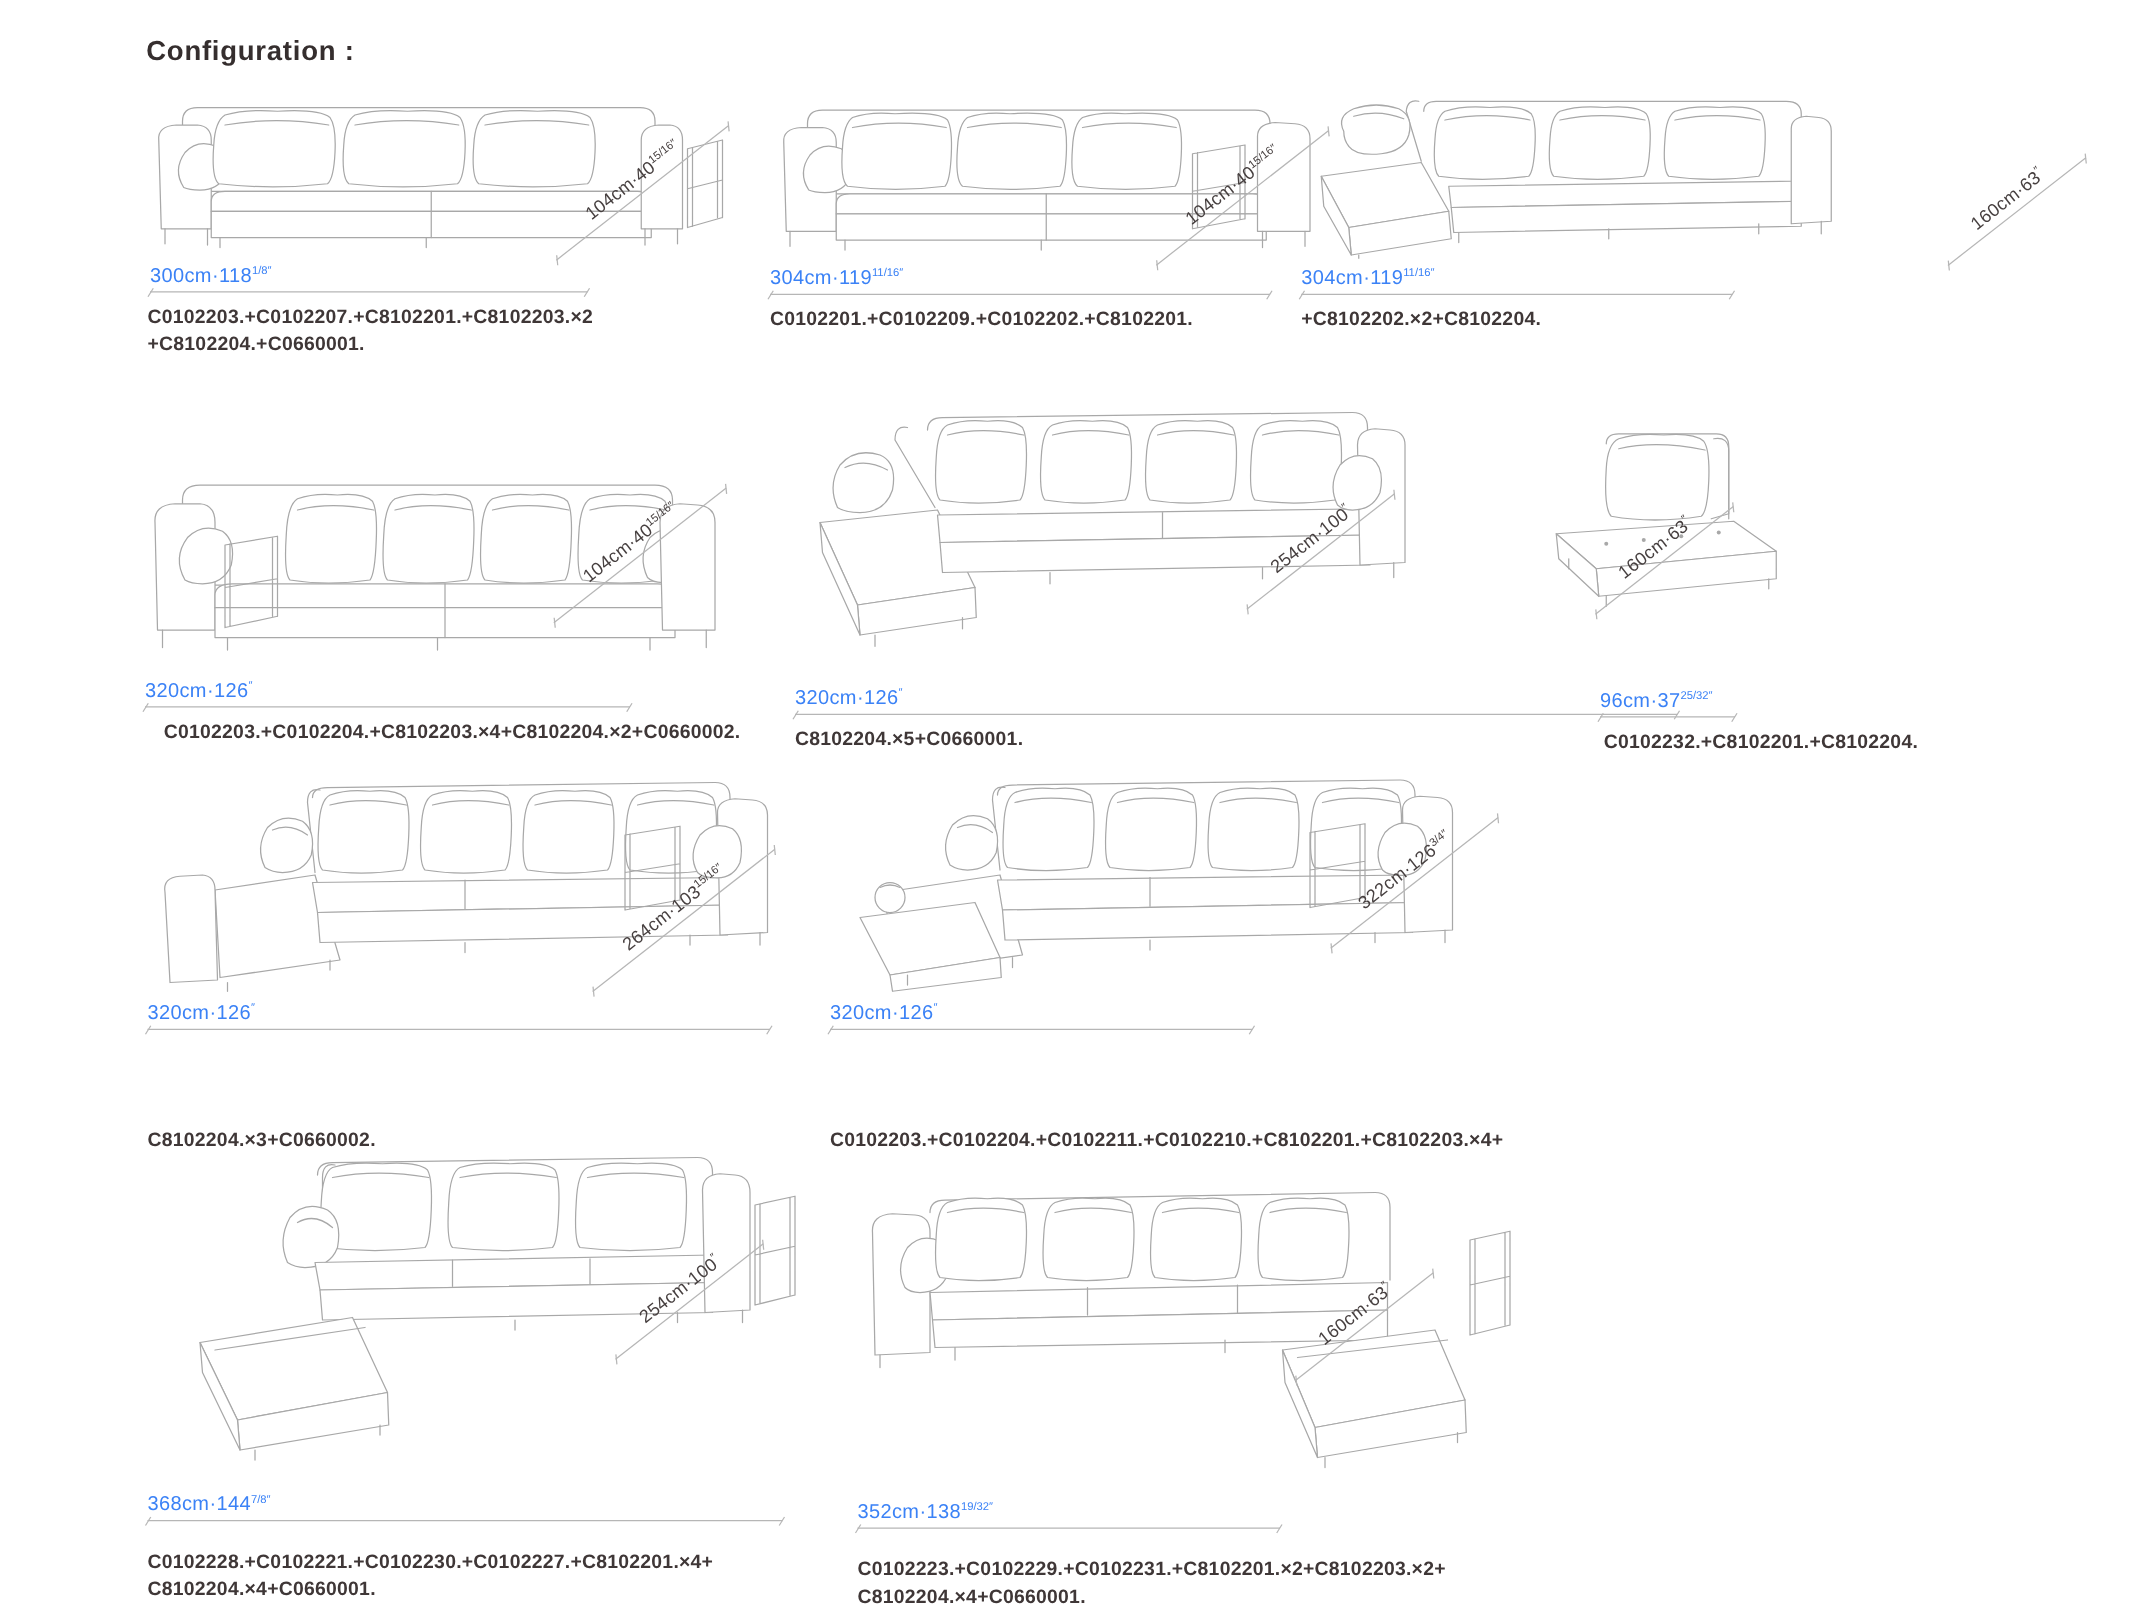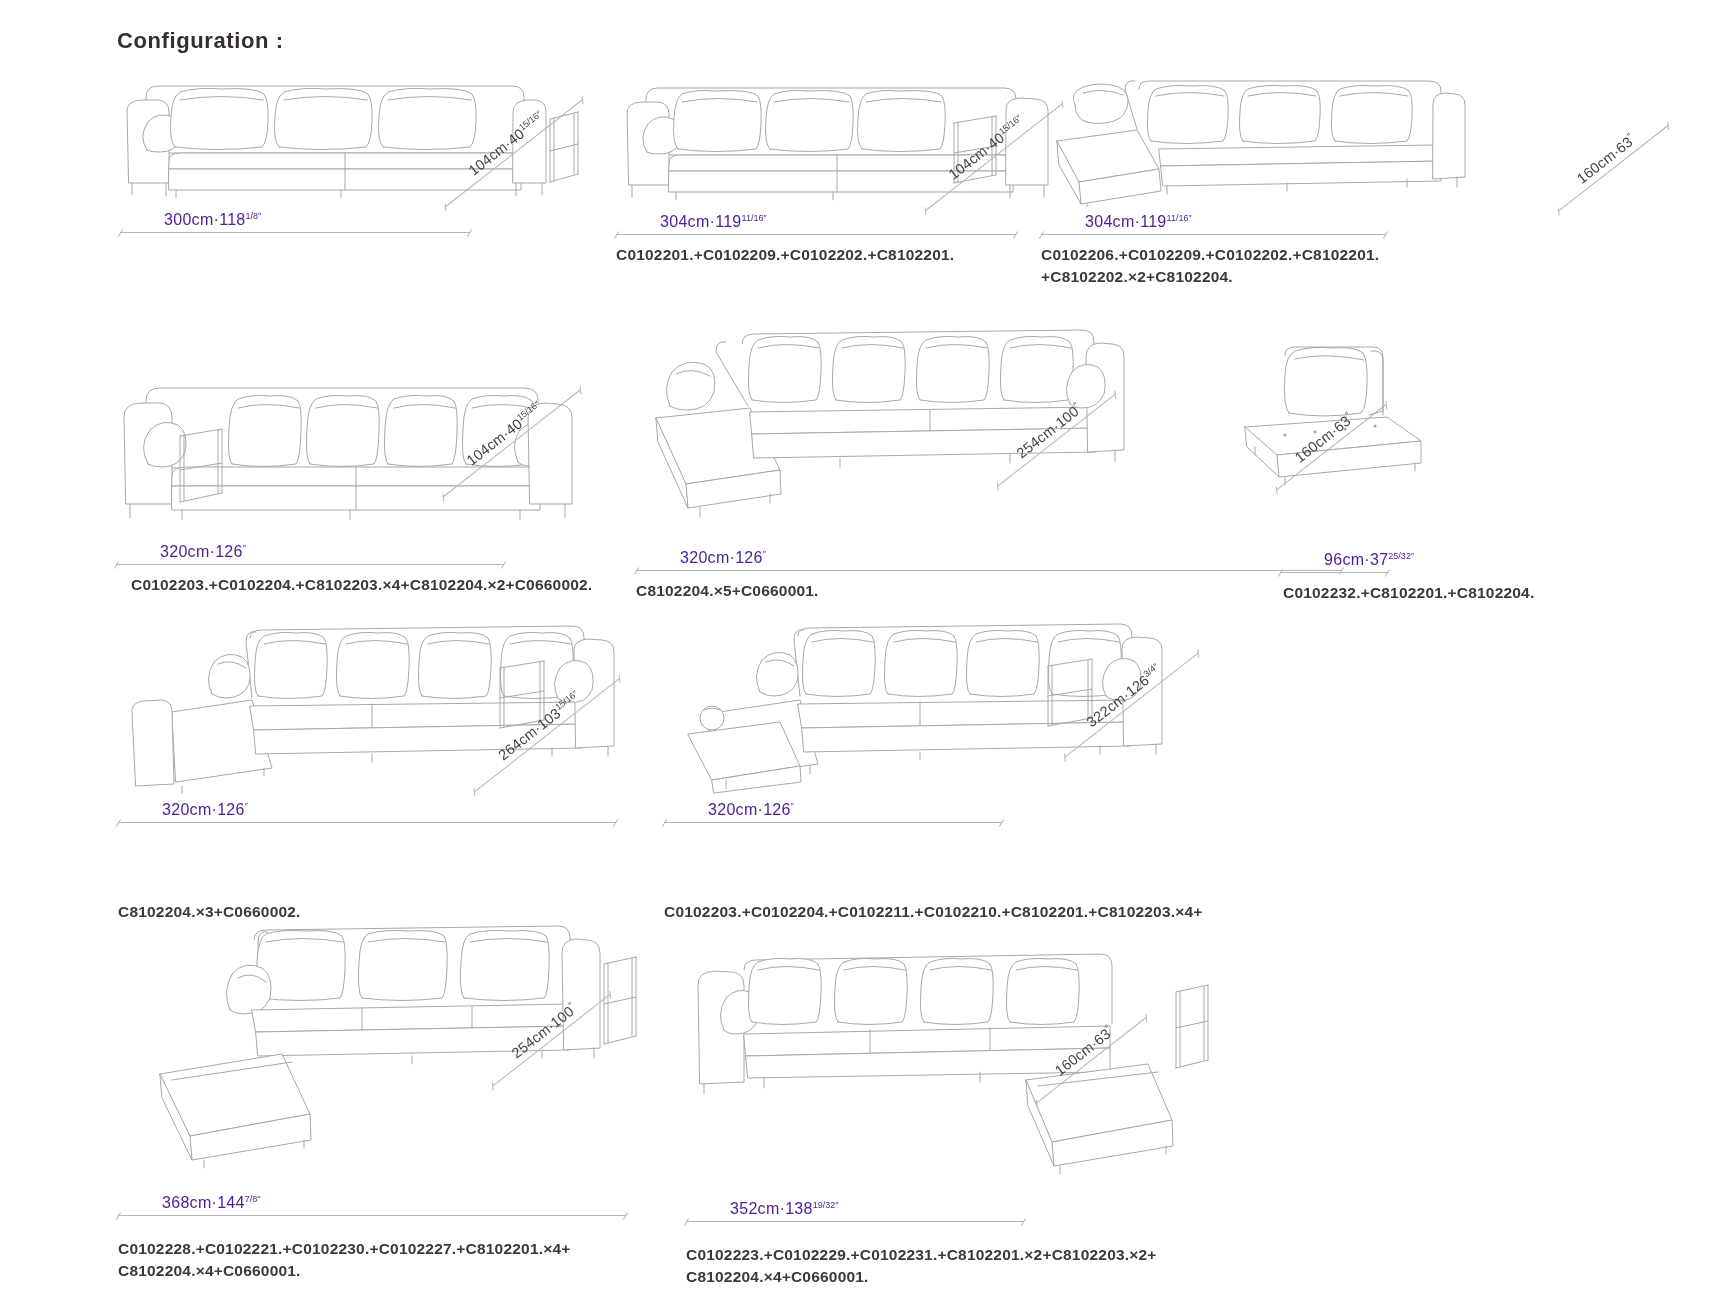--- a/index.html
+++ b/index.html
@@ -13,21 +13,21 @@
   .ln circle{stroke:#a8a8a8;fill:#ffffff;}
   .ln circle.dot{fill:#a8a8a8;stroke:none;}
   .diag{position:absolute;transform:rotate(-38deg);text-align:center;font-size:14.5px;
         color:#474040;white-space:nowrap;letter-spacing:.2px;}
   .dtext{display:block;padding-bottom:3px;}
   .dline{display:block;height:0;border-top:1px solid #b6b6b6;position:relative;}
   .dline::before,.dline::after{content:"";position:absolute;top:-4px;width:1px;height:8px;background:#b6b6b6;transform:rotate(32deg);}
   .dline::before{left:0;}
   .dline::after{right:0;}
   .lenwrap{margin-top:6px;}
-  .len{font-size:16px;color:#4c1d95;letter-spacing:.3px;margin-left:44px;}
+  .len{font-size:16px;color:#3b82f6;letter-spacing:.3px;}
   .len sup,.diag sup{font-size:9px;letter-spacing:0;}
   .lenline{border-top:1px solid #b6b6b6;position:relative;margin-top:3px;}
   .lenline::before,.lenline::after{content:"";position:absolute;top:-4px;width:1px;height:8px;background:#b6b6b6;transform:rotate(32deg);}
   .lenline::before{left:0;}
   .lenline::after{right:0;}
   .codes{margin-top:9px;font-weight:bold;font-size:15.5px;color:#3f3737;letter-spacing:.2px;line-height:1.42;}
 </style>
 </head>
 <body>
 
@@ -55,20 +55,24 @@
         <path d="M64 135 L64 143 M229 135 L229 143 M404 128 L404 141 M430 128 L430 140 M20 128 L20 140 M54 128 L54 141"></path>
       </svg>
       <div class="diag" style="left:308px;top:80px;width:175px;">
         <span class="dtext"><span>104cm·40</span><sup>15/16″</sup></span>
         <span class="dline"></span>
       </div>
     </div>
     <div class="lenwrap" style="margin-left:8px;">
       <div class="len"><span>300cm·118</span><sup>1/8″</sup></div>
       <div class="lenline" style="width:350px;"></div>
+    </div>
+    <div class="codes" style="margin-left:6px;">
+      <div>C0102203.+C0102207.+C8102201.+C8102203.×2</div>
+      <div>+C8102204.+C0660001.</div>
     </div>
   </section>
 
   <section class="config" style="left:612px;top:57px;width:460px;">
     <div class="art" style="height:150px;">
       <svg width="460" height="150" viewBox="0 0 460 150" class="ln">
         <path class="fw" d="M34 42 Q34 31 46 31 L392 31 Q404 31 404 42 L404 98 L34 98 Z"></path>
         <path class="fw" d="M15 57 Q14 46 29 45 L46 45 Q57 46 57 57 L57 128 L17 128 Z"></path>
         <path class="fw" d="M35 95 Q26 81 36 67 Q46 56 61 62 Q71 69 68 85 Q63 97 48 97 Q39 97 35 95 Z"></path>
         <path class="fw" d="M66 92 Q60 87 62 61 Q63 42 70 37 Q84 32 104 34 Q138 32 146 39 Q150 46 149 67 Q148 88 144 92 Q104 97 66 92 Z"></path>
@@ -123,21 +127,20 @@
       <div class="diag" style="left:500px;top:95px;width:140px;">
         <span class="dtext"><span>160cm·63</span><sup>″</sup></span>
         <span class="dline"></span>
       </div>
     </div>
     <div class="lenwrap" style="margin-left:4px;">
       <div class="len"><span>304cm·119</span><sup>11/16″</sup></div>
       <div class="lenline" style="width:345px;"></div>
     </div>
     <div class="codes" style="margin-left:4px;">
-      <div>C0102206.+C0102209.+C0102202.+C8102201.</div>
       <div>+C8102202.×2+C8102204.</div>
     </div>
   </section>
 
   <section class="config" style="left:110px;top:352px;width:480px;">
     <div class="art" style="height:185px;">
       <svg width="480" height="185" viewBox="0 0 480 185" class="ln">
         <path class="fw" d="M36 48 Q36 36 50 36 L414 36 Q428 36 428 48 L428 116 L36 116 Z"></path>
         <path class="fw" d="M14 66 Q13 52 30 51 L50 51 Q62 52 62 66 L62 152 L16 152 Z"></path>
         <path class="fw" d="M38 112 Q28 94 40 78 Q52 66 68 73 Q79 81 75 100 Q69 115 52 115 Q43 115 38 112 Z"></path>

